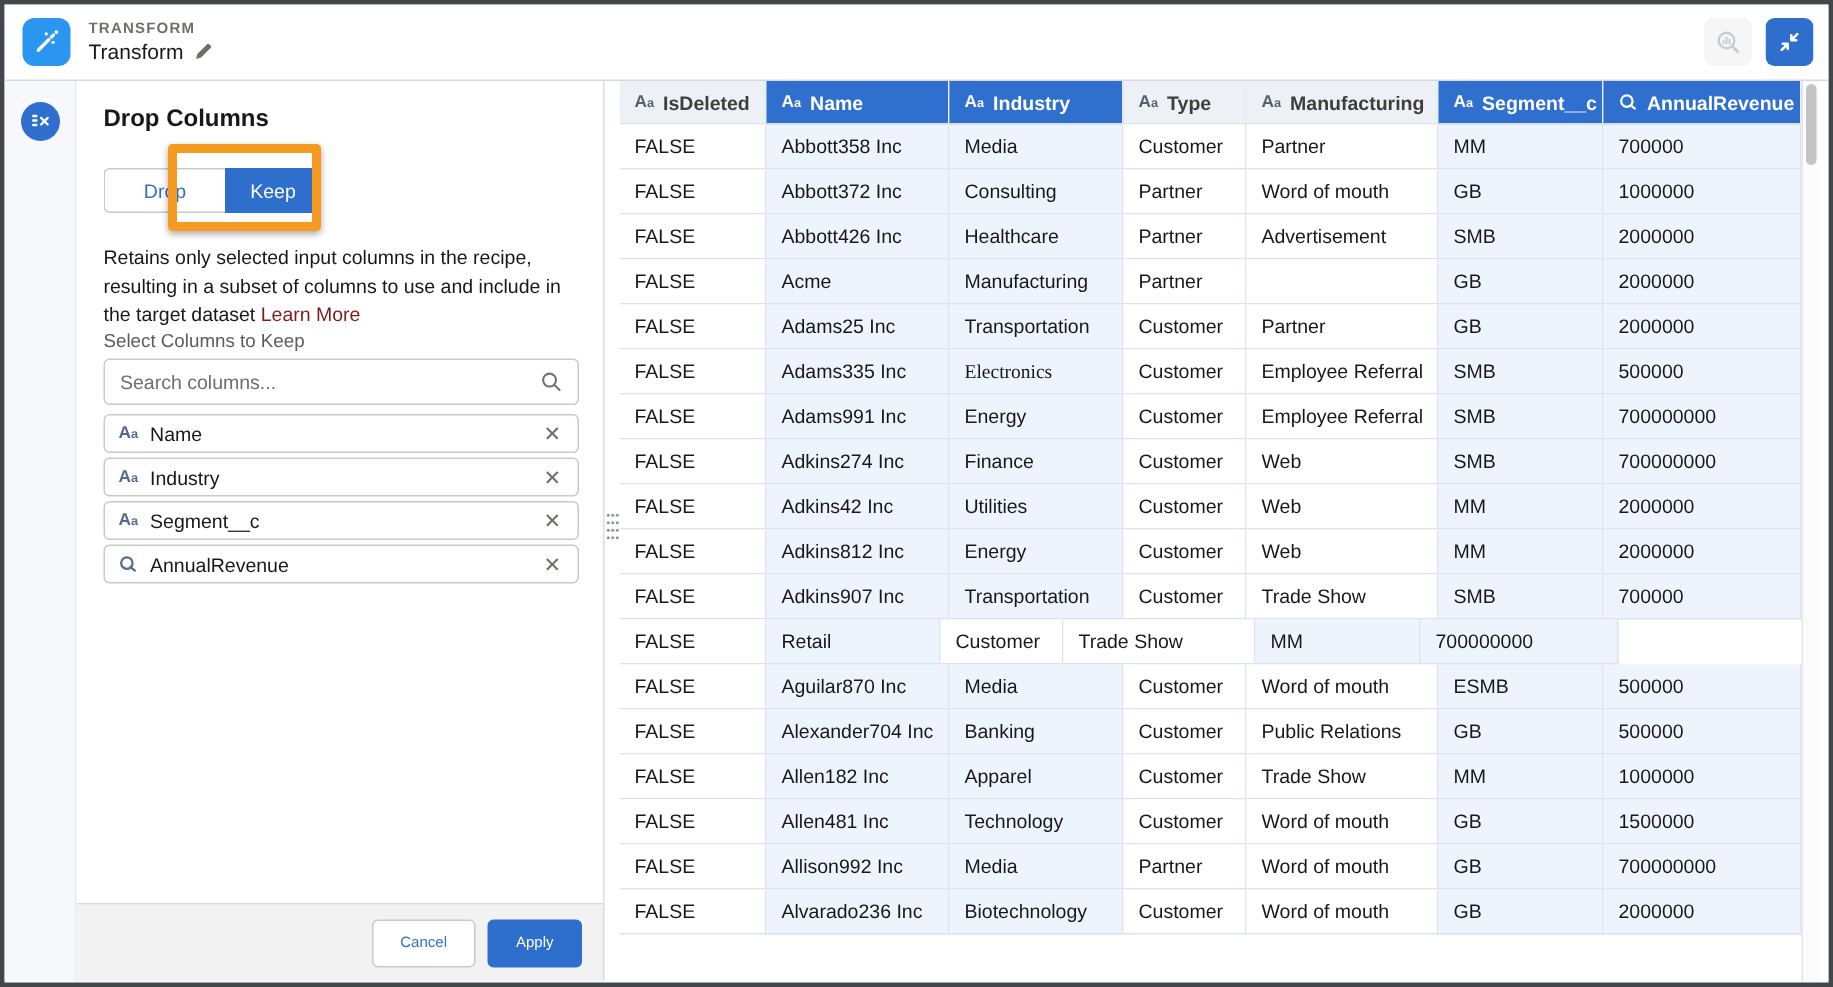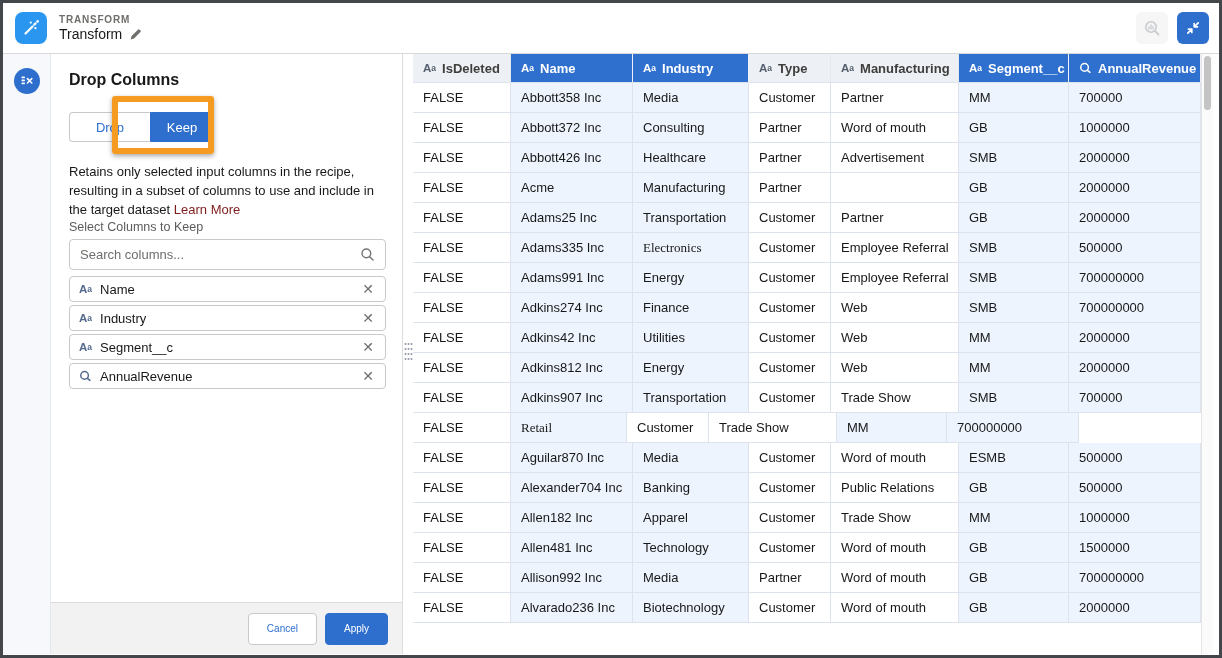--- a/index.html
+++ b/index.html
@@ -386,21 +386,21 @@
               <div class="t-cell" style="width: 98px;">FALSE</div>
               <div class="t-cell kept" style="width: 122px;">Adkins907 Inc</div>
               <div class="t-cell kept" style="width: 116px;">Transportation</div>
               <div class="t-cell" style="width: 82px;">Customer</div>
               <div class="t-cell" style="width: 128px;">Trade Show</div>
               <div class="t-cell kept" style="width: 110px;">SMB</div>
               <div class="t-cell kept" style="width: 132px;">700000</div>
             </div>
             <div class="t-row body">
               <div class="t-cell" style="width: 98px;">FALSE</div>
-              <div class="t-cell kept" style="width: 116px; font-family: Liberation Serif, serif;">Retail</div>
+              <div class="t-cell kept" style="width: 116px;">Retail</div>
               <div class="t-cell" style="width: 82px;">Customer</div>
               <div class="t-cell" style="width: 128px;">Trade Show</div>
               <div class="t-cell kept" style="width: 110px;">MM</div>
               <div class="t-cell kept" style="width: 132px;">700000000</div>
             </div>
             <div class="t-row body">
               <div class="t-cell" style="width: 98px;">FALSE</div>
               <div class="t-cell kept" style="width: 122px;">Aguilar870 Inc</div>
               <div class="t-cell kept" style="width: 116px;">Media</div>
               <div class="t-cell" style="width: 82px;">Customer</div>

